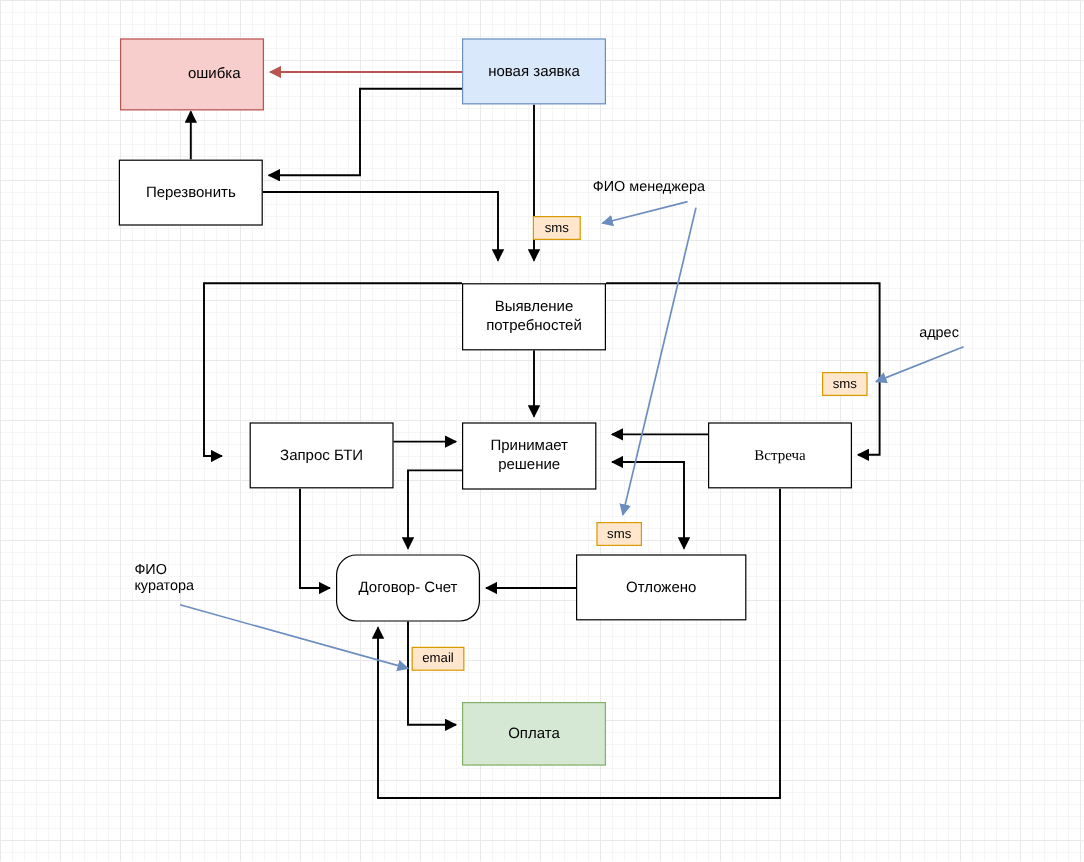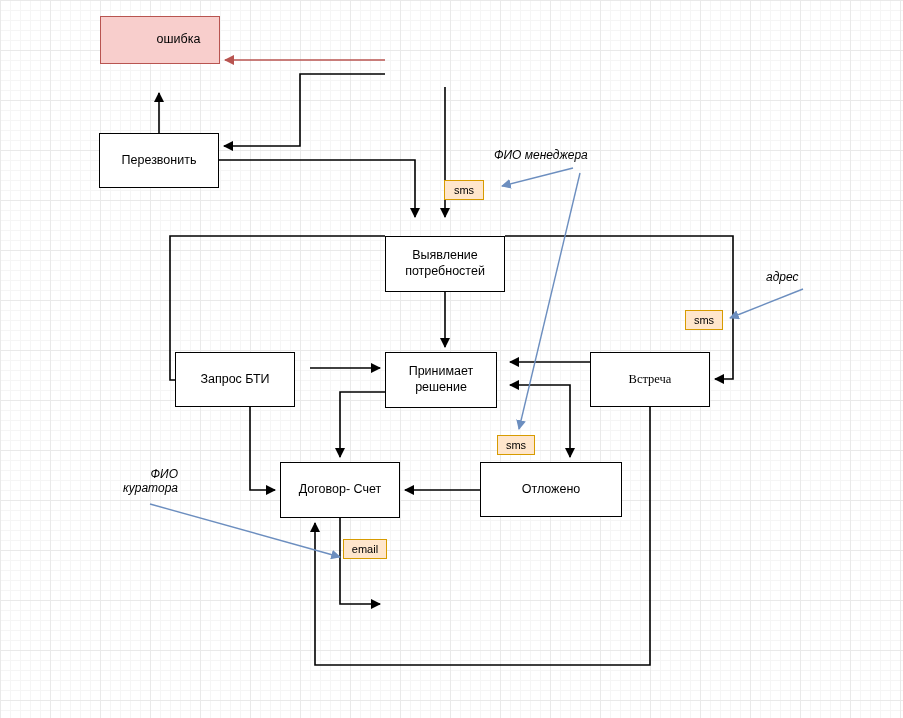--- a/index.html
+++ b/index.html
@@ -25,22 +25,22 @@
     background:#ffffff; border:1px solid #000000; padding:2px 6px;
   }
   .node.pink  { background:#f8cecc; border-color:#b85450; }
   .node.blue  { background:#dae8fc; border-color:#6c8ebf; }
   .node.green { background:#d5e8d4; border-color:#82b366; }
   .tag {
     position:absolute; box-sizing:border-box;
     display:flex; align-items:center; justify-content:center;
     font-size:11px; background:#ffe6cc; border:1px solid #d79b00;
   }
-  .note { position:absolute; font-size:12px;font-style:italic; }
-  .note.center { text-align:right; }
+  .note { position:absolute; font-size:12px; }
+  .note.center { text-align:left; }
 </style>
 </head>
 <body>
 
 <div class="canvas">
 
   <svg class="edges" xmlns="http://www.w3.org/2000/svg">
     <defs>
       <marker id="mBlack" viewBox="0 0 10 10" refX="9" refY="5" markerWidth="6.5" markerHeight="6.5" orient="auto-start-reverse">
         <path d="M0,0 L10,5 L0,10 z" fill="#000000"></path>
@@ -69,28 +69,30 @@
     <path class="flow" d="M 250 407 V 490 H 275" marker-end="url(#mBlack)"></path>
     <path class="flow" d="M 340 518 V 604 H 380" marker-end="url(#mBlack)"></path>
     <path class="flow" d="M 650 407 V 665 H 315 V 523" marker-end="url(#mBlack)"></path>
 
     <path class="flow-blue" d="M 573 168 L 502 186" marker-end="url(#mBlue)"></path>
     <path class="flow-blue" d="M 580 173 L 519 429" marker-end="url(#mBlue)"></path>
     <path class="flow-blue" d="M 803 289 L 730 318" marker-end="url(#mBlue)"></path>
     <path class="flow-blue" d="M 150 504 L 340 557" marker-end="url(#mBlue)"></path>
   </svg>
 
-  <div class="node pink" style="left:100px; top:16px;  width:120px; height:48px;padding-left:43px;">ошибка</div>
+  <div class="node pink" style="left:100px; top:32px;  width:120px; height:60px;padding-left:43px;">ошибка</div>
+  <div class="node blue" style="left:385px; top:32px;  width:120px; height:55px;">новая заявка</div>
   <div class="node" style="left:99px;  top:133px; width:120px; height:55px;">Перезвонить</div>
   <div class="node" style="left:385px; top:222px; width:120px; height:56px;margin-top:14px;">Выявление потребностей</div>
-  <div class="node" style="left:175px; top:352px; width:120px; height:55px;">Запрос БТИ</div>
+  <div class="node" style="left:208px; top:352px; width:120px; height:55px;">Запрос БТИ</div>
   <div class="node" style="left:385px; top:352px; width:112px; height:56px;">Принимает решение</div>
   <div class="node" style="left:590px; top:352px; width:120px; height:55px;font-family:Liberation Serif, serif;">Встреча</div>
-  <div class="node" style="left:280px; top:462px; width:120px; height:56px;">Договор- Счет</div>
+  <div class="node" style="left:280px; top:462px; width:120px; height:56px;border-radius:17px;">Договор- Счет</div>
   <div class="node" style="left:480px; top:462px; width:142px; height:55px;">Отложено</div>
+  <div class="node green" style="left:385px; top:585px; width:120px; height:53px;">Оплата</div>
 
   <div class="tag" style="left:444px; top:180px; width:40px; height:20px;">sms</div>
   <div class="tag" style="left:685px; top:310px; width:38px; height:20px;">sms</div>
   <div class="tag" style="left:497px; top:435px; width:38px; height:20px;">sms</div>
   <div class="tag" style="left:343px; top:539px; width:44px; height:20px;">email</div>
 
   <div class="note" style="left:494px; top:148px;">ФИО менеджера</div>
   <div class="note" style="left:766px; top:270px;">адрес</div>
   <div class="note center" style="left:112px; top:467px; width:66px;">ФИО куратора</div>
 

